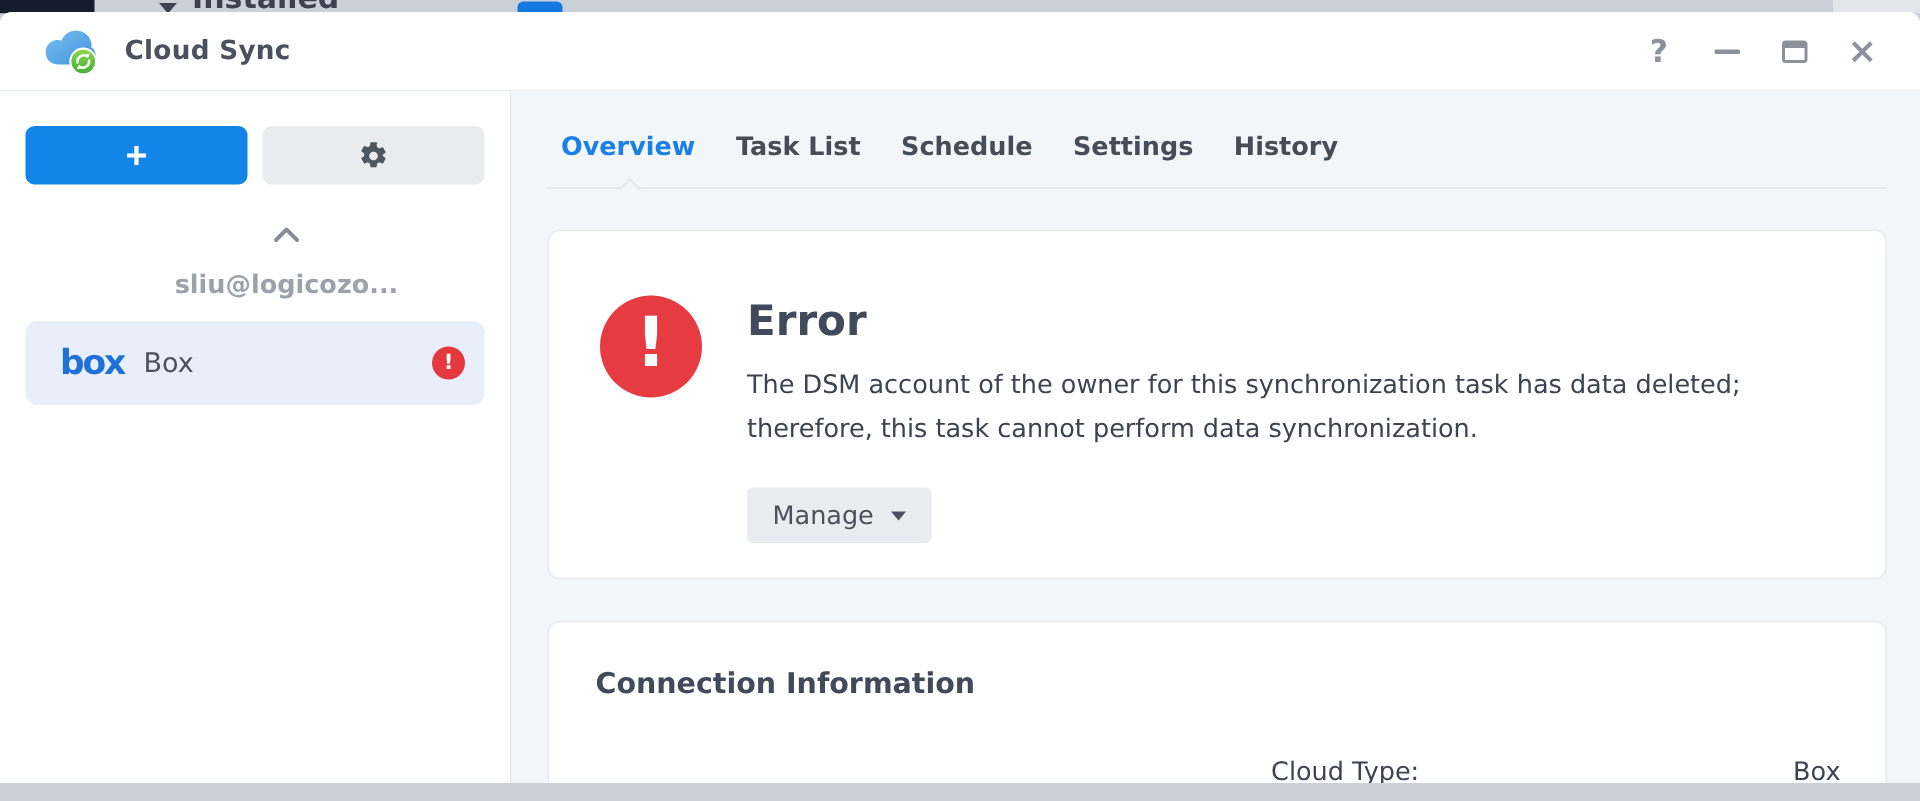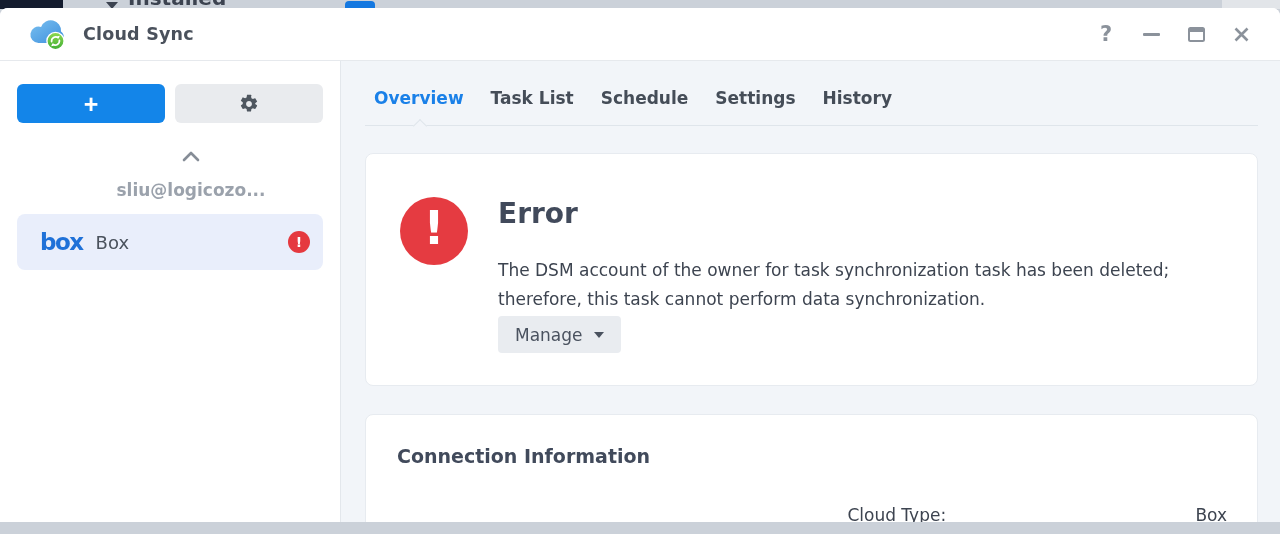--- a/index.html
+++ b/index.html
@@ -45,23 +45,23 @@
   .main { flex:1; background:#f2f5f9; padding:0 22px 0 24px; overflow:hidden; }
   .tabs { position:relative; display:flex; gap:27px; padding:27px 0 17px 9px; border-bottom:1px solid #dfe5eb; }
   .tab { font-size:17px; font-weight:bold; color:#454d58; cursor:pointer; }
   .tab.active { color:#1a80e8; }
   .tab-notch { position:absolute; bottom:-6px; left:50px; width:10px; height:10px; background:#f2f5f9; border-left:1px solid #dfe5eb; border-top:1px solid #dfe5eb; transform:rotate(45deg); }
 
   .card { background:#fff; border:1px solid #e7ebf0; border-radius:8px; }
   .card-error { margin-top:27px; height:233px; display:flex; padding:43px 30px 0 34px; }
   .err-icon { width:68px; height:68px; border-radius:50%; background:#e53b41; color:#fff; font-size:46px; font-weight:bold; display:flex; align-items:center; justify-content:center; flex:none; padding-bottom:6px; }
   .err-body { margin-left:30px; }
-  .err-title { font-size:28px; font-weight:bold; color:#414a5b; margin-bottom:26px; }
+  .err-title { font-size:28px; font-weight:bold; color:#414a5b; margin-bottom:13px; }
   .err-msg { font-size:17px; color:#3d4450; line-height:29px; }
-  .manage-btn { margin-top:2px; display:inline-flex; align-items:center; gap:11px; height:37px; padding:0 17px; background:#e9ecf0; border:none; border-radius:4px; font-size:17px; color:#4a525f; font-family:inherit; cursor:pointer; }
+  .manage-btn { margin-top:24px; display:inline-flex; align-items:center; gap:11px; height:37px; padding:0 17px; background:#e9ecf0; border:none; border-radius:4px; font-size:17px; color:#4a525f; font-family:inherit; cursor:pointer; }
   .caret-down { width:0; height:0; border:5px solid transparent; border-top:6px solid #4a525f; margin-top:6px; }
 
   .card-conn { margin-top:28px; height:220px; padding:30px 30px 0 31px; }
   .conn-title { font-size:19px; font-weight:bold; color:#414a5b; }
   .conn-row { margin-top:38px; display:flex; font-size:17px; color:#3d4450;justify-content:flex-end; }
   .conn-label { width:348px; }
 </style>
 </head>
 <body>
 
@@ -152,21 +152,21 @@
         <span class="tab">Settings</span>
         <span class="tab">History</span>
         <span class="tab-notch"></span>
       </div>
 
       <div class="card card-error">
         <div class="err-icon">!</div>
         <div class="err-body">
           <div class="err-title">Error</div>
           <div class="err-msg">
-            <div>The DSM account of the owner for task synchronization task has been deleted;</div>
+            <div>The DSM account of the owner for this synchronization task has data deleted;</div>
             <div>therefore, this task cannot perform data synchronization.</div>
           </div>
           <button class="manage-btn">
             <span>Manage</span>
             <span class="caret-down"></span>
           </button>
         </div>
       </div>
 
       <div class="card card-conn">

